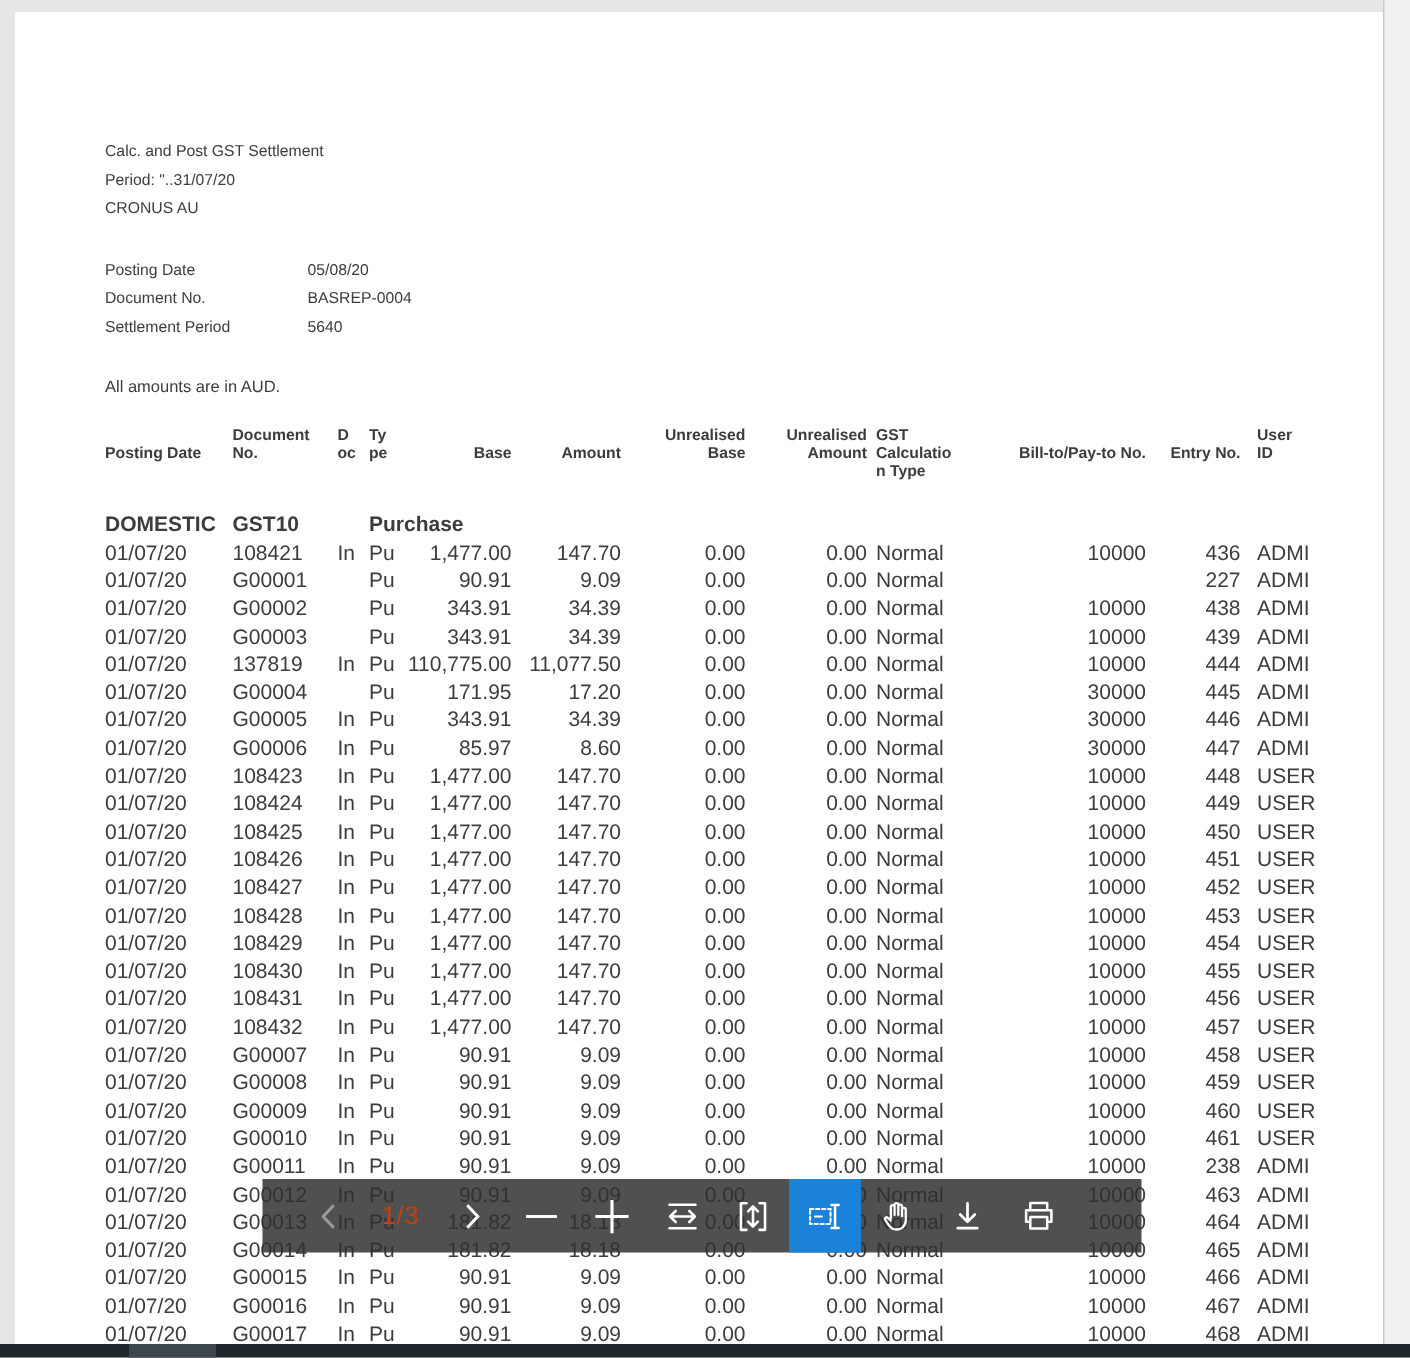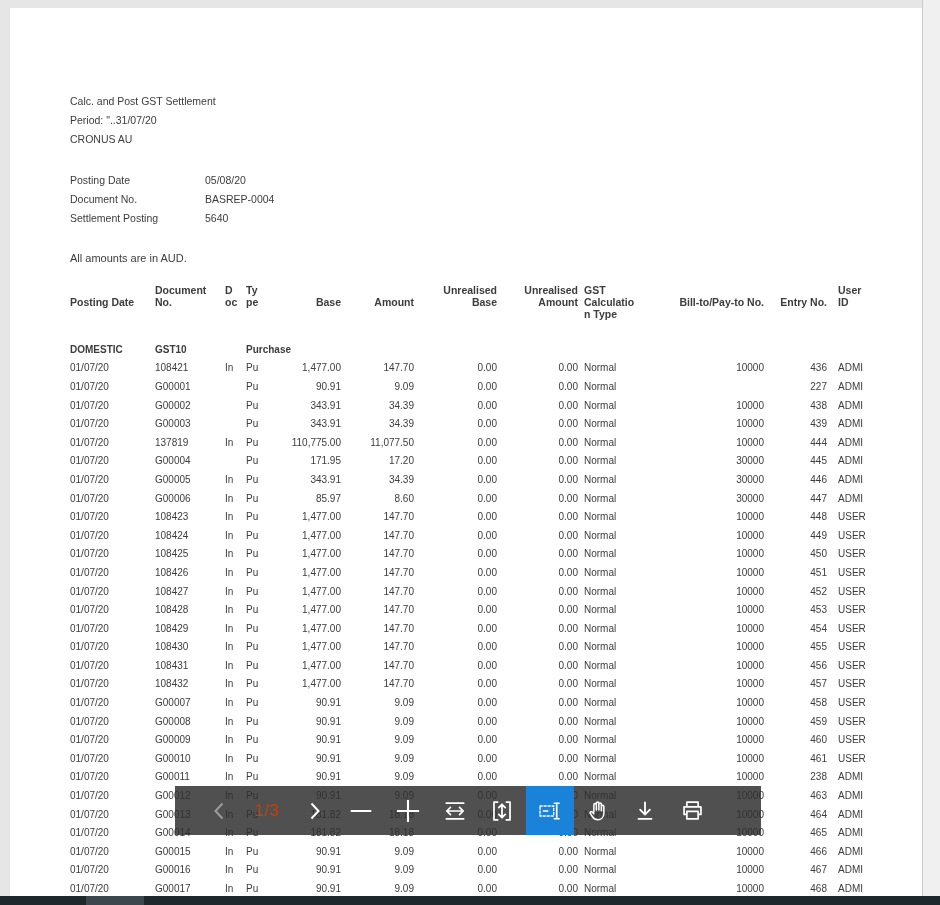--- a/index.html
+++ b/index.html
@@ -43,21 +43,21 @@
     align-items:end;
     font-size:10.5px;font-weight:bold;line-height:12px;
     white-space:pre-line;
   }
   .t-head .hc9{margin-bottom:-12px;}
   .t-body{position:absolute;left:60px;top:332px;}
   .t-row{
     display:grid;
     grid-template-columns:85px 68px 20px 23px 75px 73px 83px 81px 70px 116px 63px 51px;
     height:18.6px;align-items:center;
-    font-size:10px;white-space:nowrap;
+    font-size:14px;white-space:nowrap;
   }
   .t-row.group{font-weight:bold;}
   .cell{overflow:visible;}
   .c3{padding-left:2px;}
   .c4{padding-left:3px;}
   .c5,.c6,.c7,.c8,.c10,.c11,.hr{text-align:right;}
   .c9{padding-left:6px;}
   .c12{padding-left:11px;}
   
   .toolbar{
@@ -97,21 +97,21 @@
         <div>Period: "..31/07/20</div>
         <div>CRONUS AU</div>
       </div>
     </div>
 
     <div class="rpt-info">
       <div>Posting Date</div>
       <div>05/08/20</div>
       <div>Document No.</div>
       <div>BASREP-0004</div>
-      <div>Settlement Posting</div>
+      <div>Settlement Period</div>
       <div>5640</div>
     </div>
 
     <div class="rpt-note">All amounts are in AUD.</div>
 
     <div class="t-head">
       <div class="hc1">Posting Date</div>
       <div class="hc2">Document
 No.</div>
       <div class="hc3 c3">D

